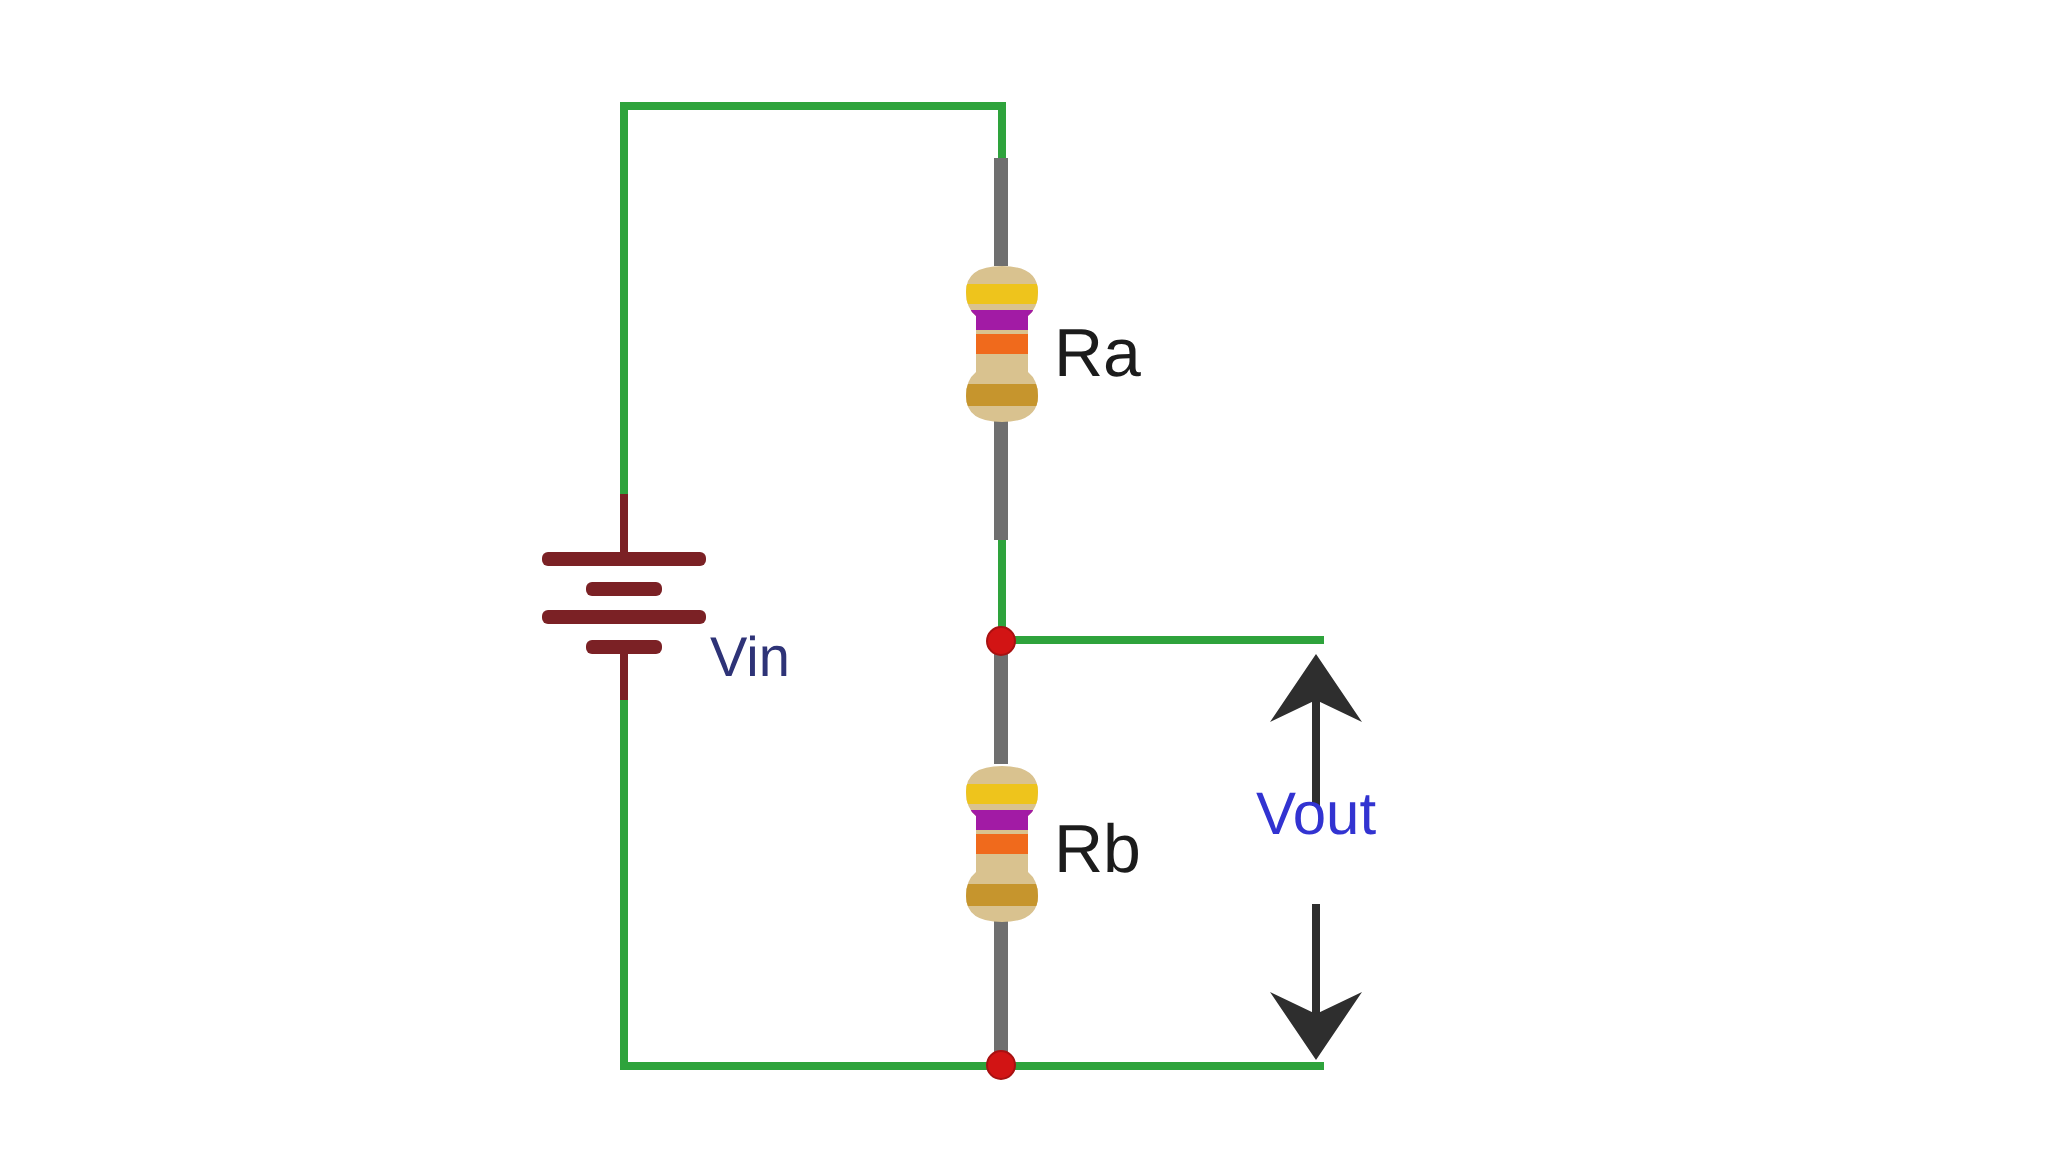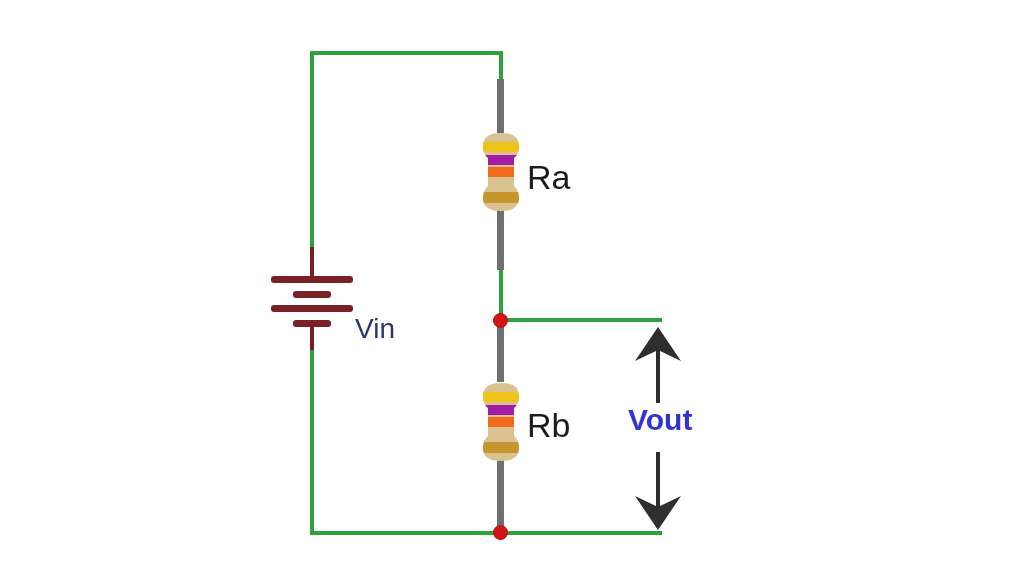--- a/index.html
+++ b/index.html
@@ -132,15 +132,15 @@
     <polygon class="arrow-fill" points="24,2 47,36 24,25 1,36"></polygon>
   </svg>
   <svg class="abs" style="left:634px; top:452px;" width="48" height="80" viewBox="0 0 48 80">
     <rect class="arrow-fill" x="22" y="0" width="4" height="58"></rect>
     <polygon class="arrow-fill" points="24,78 47,44 24,55 1,44"></polygon>
   </svg>
 
   <div class="lbl lbl-res" style="left:527px; top:160px;">Ra</div>
   <div class="lbl lbl-res" style="left:527px; top:408px;">Rb</div>
   <div class="lbl lbl-vin" style="left:355px; top:303px;margin-top:12px;">Vin</div>
-  <div class="lbl lbl-vout" style="left:628px; top:405px;font-weight:bold;">Vout</div>
+  <div class="lbl lbl-vout" style="left:628px; top:393px;">Vout</div>
 
 </div>
 
 </body></html>

